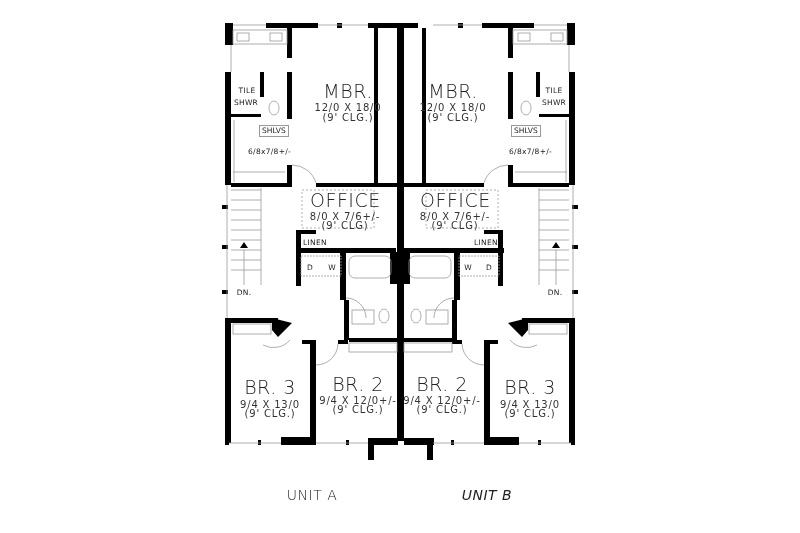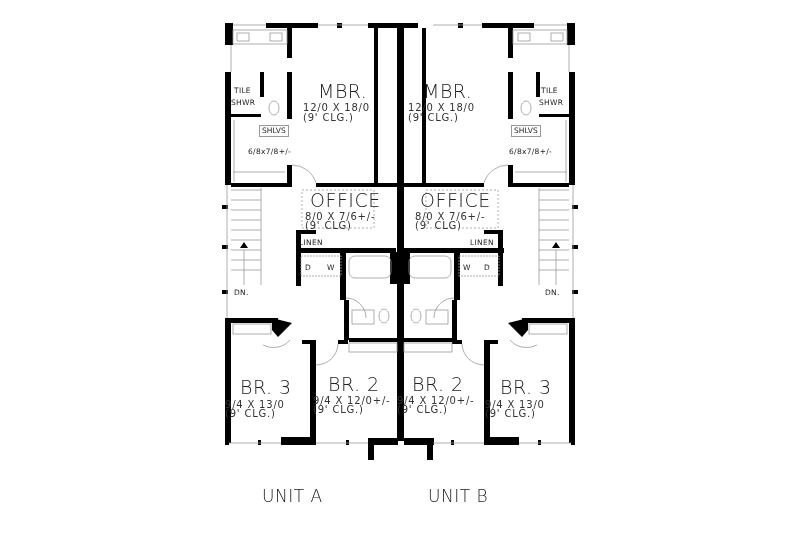--- a/index.html
+++ b/index.html
@@ -1,23 +1,23 @@
 <!DOCTYPE html>
 <html><head>
 <meta charset="utf-8">
 <style>
   html,body{margin:0;padding:0;background:#ffffff;}
   body{width:800px;height:533px;position:relative;overflow:hidden;font-family:"DejaVu Sans",sans-serif;color:#222;}
   svg.plan{position:absolute;left:0;top:0;}
-  .lbl{position:absolute;white-space:nowrap;line-height:1;color:#222;}
+  .lbl{position:absolute;text-align:center;white-space:nowrap;line-height:1;color:#222;}
   .room{font-family:"DejaVu Sans",sans-serif;font-weight:300;letter-spacing:0.5px;}
   .big{font-size:19px;}
   .dim{font-size:10px;letter-spacing:0.8px;color:#333;}
   .small{font-size:7.5px;letter-spacing:0.3px;}
-  .unit{font-size:17px;font-weight:300;letter-spacing:0.5px;}
+  .unit{font-size:14px;font-weight:300;letter-spacing:0.5px;}
   .tag{position:absolute;font-size:7.5px;border:1px solid #999;background:#fff;padding:1px 2px;line-height:1;}
 </style>
 </head>
 <body>
 
 <svg class="plan" width="800" height="533" viewBox="0 0 800 533">
   <g fill="#000">
 
     <rect x="225" y="23" width="8" height="22"></rect>
     <rect x="266" y="23" width="52" height="5"></rect>
@@ -238,13 +238,13 @@
 <div class="lbl small" style="left:545px;top:289px;width:20px;">DN.</div>
 
 <div class="lbl room big" style="left:412px;top:375px;width:60px;">BR. 2</div>
 <div class="lbl dim" style="left:397px;top:396px;width:90px;">9/4 X 12/0+/-</div>
 <div class="lbl dim" style="left:397px;top:405px;width:90px;">(9' CLG.)</div>
 
 <div class="lbl room big" style="left:500px;top:378px;width:60px;">BR. 3</div>
 <div class="lbl dim" style="left:485px;top:400px;width:90px;">9/4 X 13/0</div>
 <div class="lbl dim" style="left:485px;top:409px;width:90px;">(9' CLG.)</div>
 
-<div class="lbl unit" style="left:428px;top:488px;width:100px;">UNIT B</div>
+<div class="lbl unit" style="left:437px;top:488px;width:100px;font-style:italic;">UNIT B</div>
 
 </body></html>

